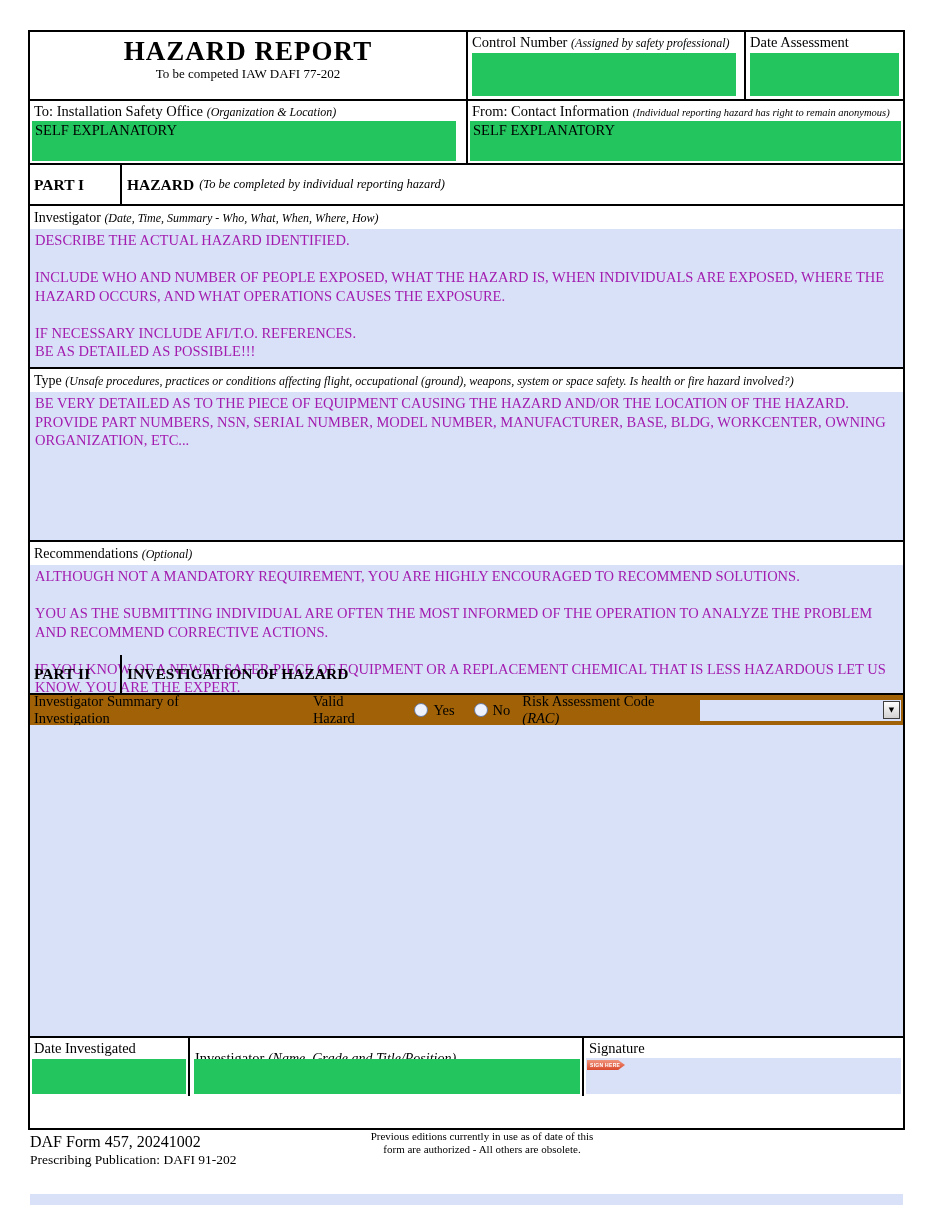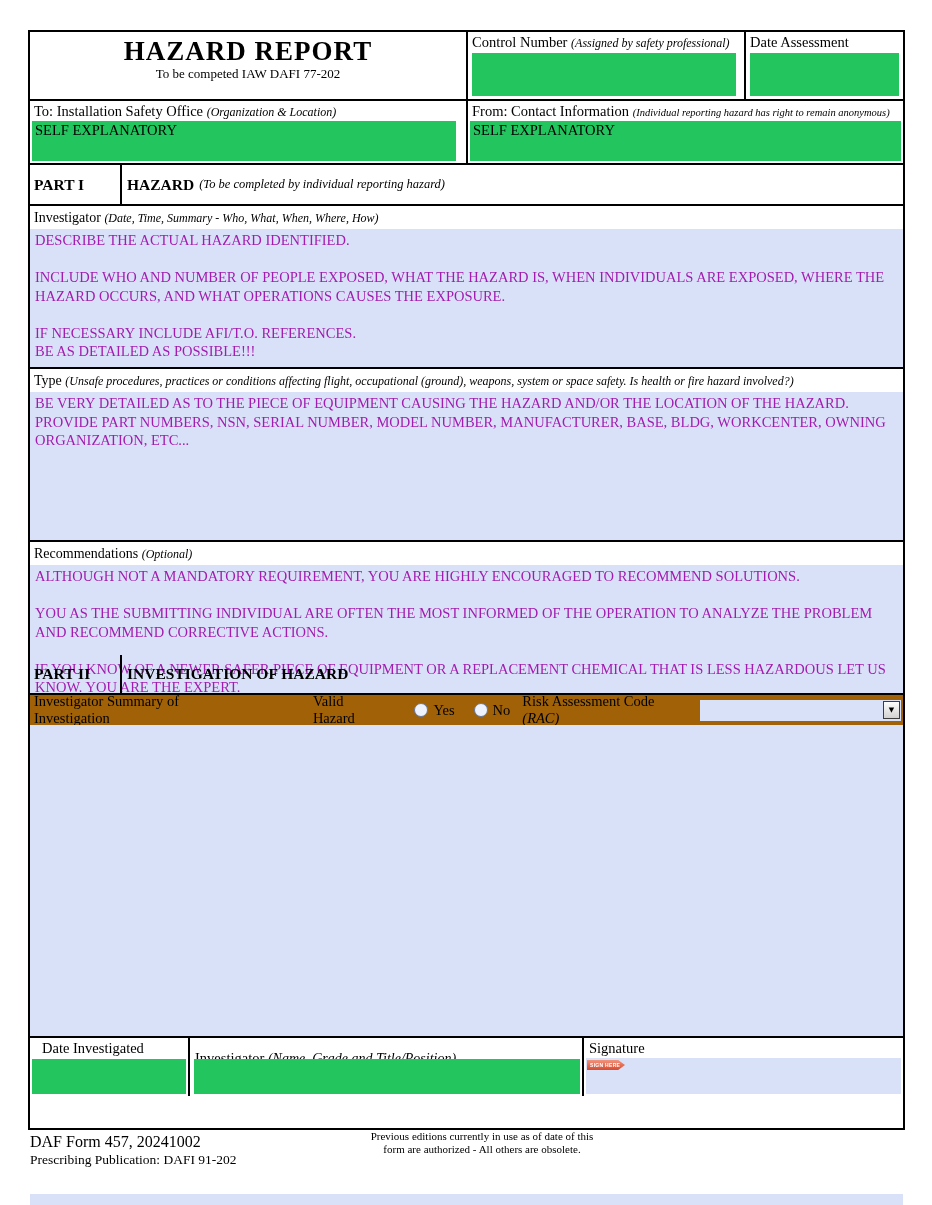--- a/index.html
+++ b/index.html
@@ -74,21 +74,21 @@
             background:linear-gradient(#fdfdfd,#d2d2d2); border:1px solid #3d3d3d;
             display:flex; align-items:center; justify-content:center;
             font-size:7px; color:#000; font-family:"DejaVu Sans",sans-serif; }
   .dd-value { font-size:13px; padding:2px 4px; }
 
   
   .r-summary { height:313px; background:#d9e1f8; }
 
   
   .r-bottom { height:58px; border-bottom:none; }
-  .bcell1 { width:160px; padding:1px 2px 0 12px; }
+  .bcell1 { width:160px; padding:1px 2px 0 4px; }
   .bcell2 { width:394px; padding:11px 2px 0 5px; }
   .bcell3 { flex:1; padding:1px 2px 0 5px; }
   .blab { font-size:14.5px; line-height:19px; white-space:nowrap; }
   .blab .note { font-style:italic; font-size:14px; }
   .fld-bottom { position:absolute; left:2px; right:2px; top:21px; bottom:2px; }
   .fld-invg { left:4px; }
   .sig-wrap { position:absolute; left:2px; right:2px; top:20px; bottom:2px; background:#d9e1f8; }
   .sign-here { position:absolute; left:1px; top:2px; width:38px; height:10px;
                background:linear-gradient(#f0957d,#da4a2d);
                clip-path:polygon(0 0, 82% 0, 100% 50%, 82% 100%, 0 100%);

